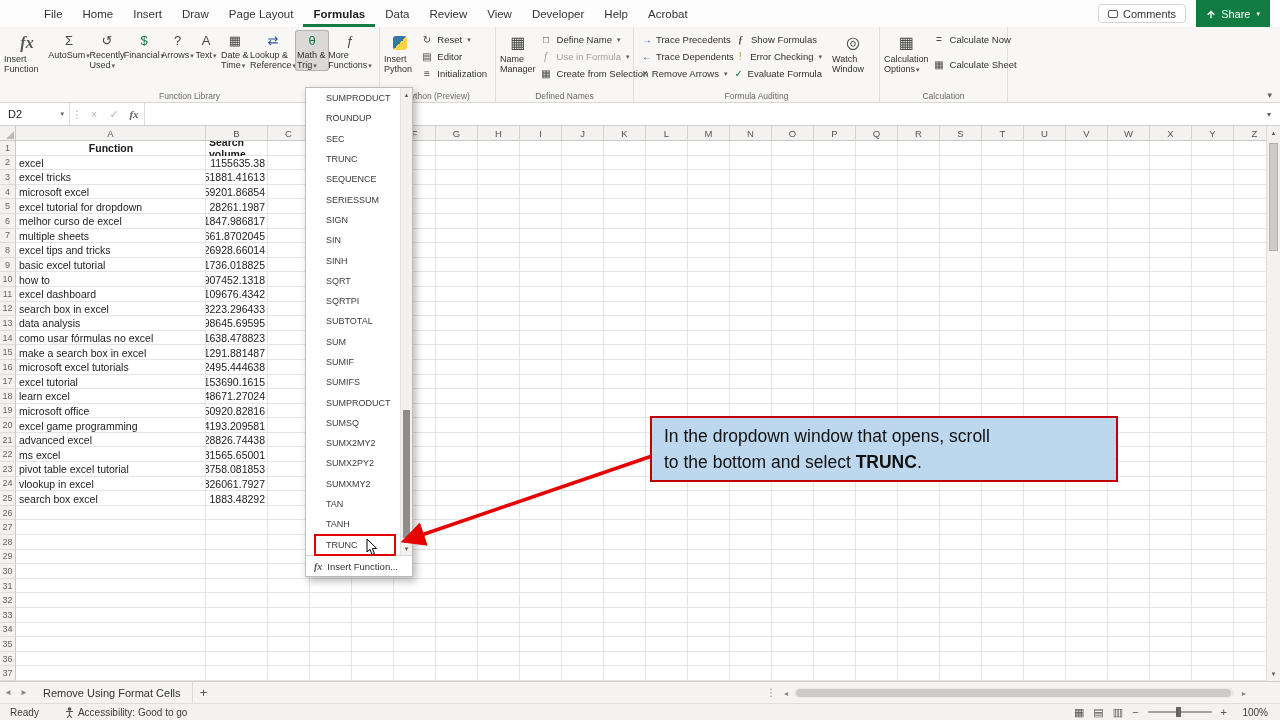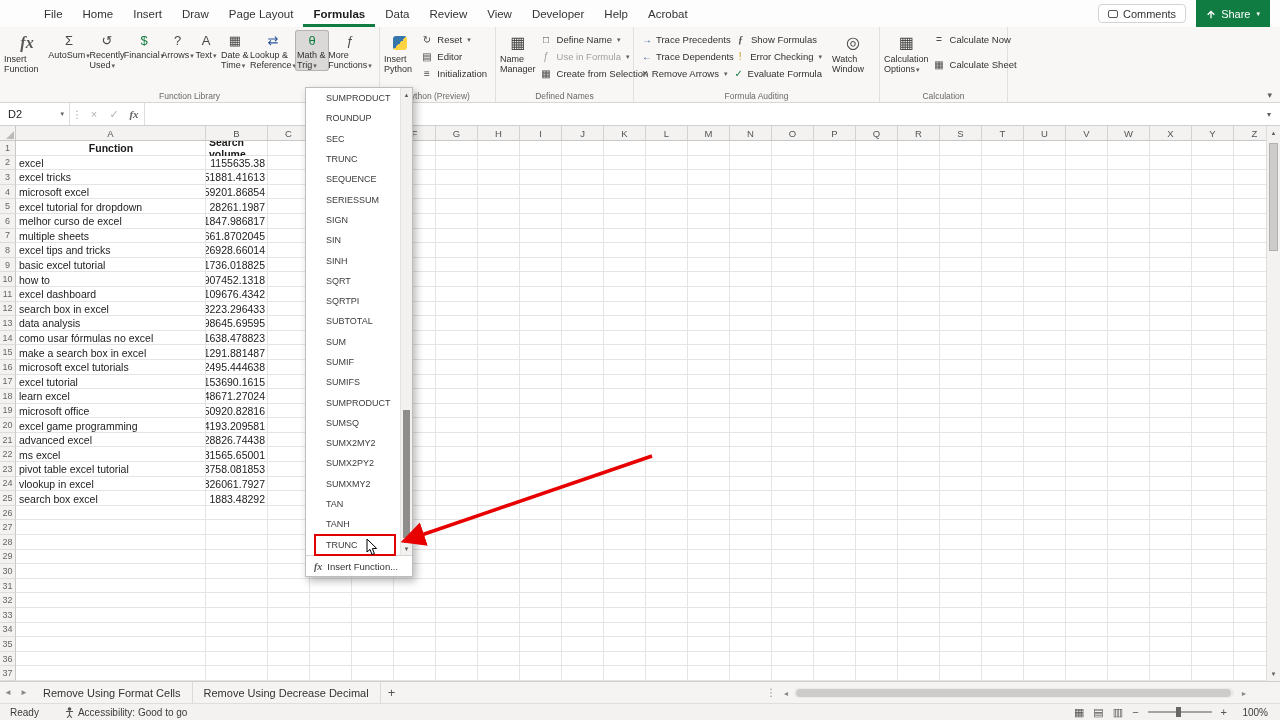--- a/index.html
+++ b/index.html
@@ -639,27 +639,30 @@
 
   <svg id="annot">
     <defs>
       <marker id="ah" markerWidth="8" markerHeight="8" refX="6" refY="3.5" orient="auto">
         <polygon points="0 0, 7 3.5, 0 7" fill="#e80000"></polygon>
       </marker>
     </defs>
     <line x1="652" y1="456" x2="404" y2="541" stroke="#e80000" stroke-width="3.5" marker-end="url(#ah)"></line>
   </svg>
 
+  <div id="callout">
+    <div>In the dropdown window that opens, scroll</div>
+    <div><span>to the bottom and select </span><span class="b">TRUNC</span><span>.</span></div>
+  </div>
 
   <div id="tabbar">
     <div class="tbtn">◄</div>
     <div class="tbtn">►</div>
     <div id="sheet-tabs" style="display:flex">
         <div class="stab">Remove Using Format Cells</div>
-        <div class="stab">Remove Using Decrease Decimal</div>
       </div>
     <div id="add-tab">+</div>
     <div id="tab-dots">⋮</div>
     <div class="hs-arrow" style="left:780px">◄</div>
     <div id="hs-track">
       <div id="hs-thumb"></div>
     </div>
     <div class="hs-arrow" style="right:30px">►</div>
   </div>
 

